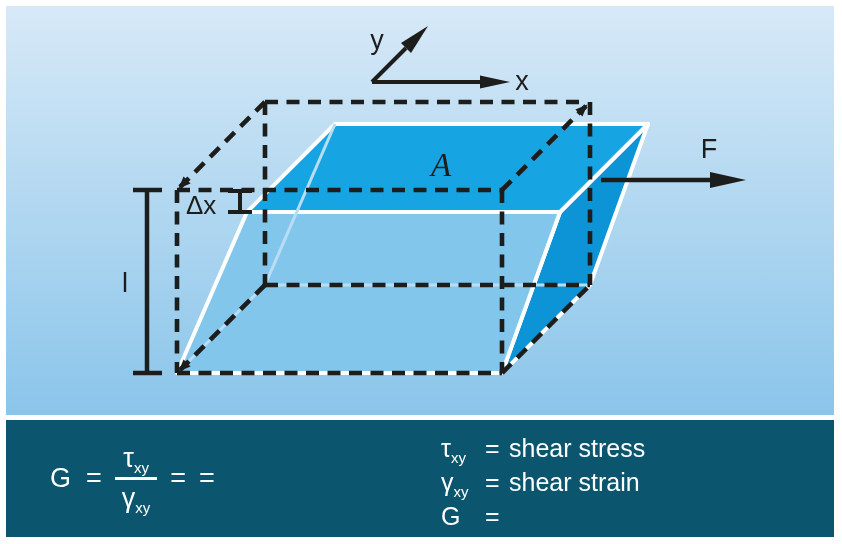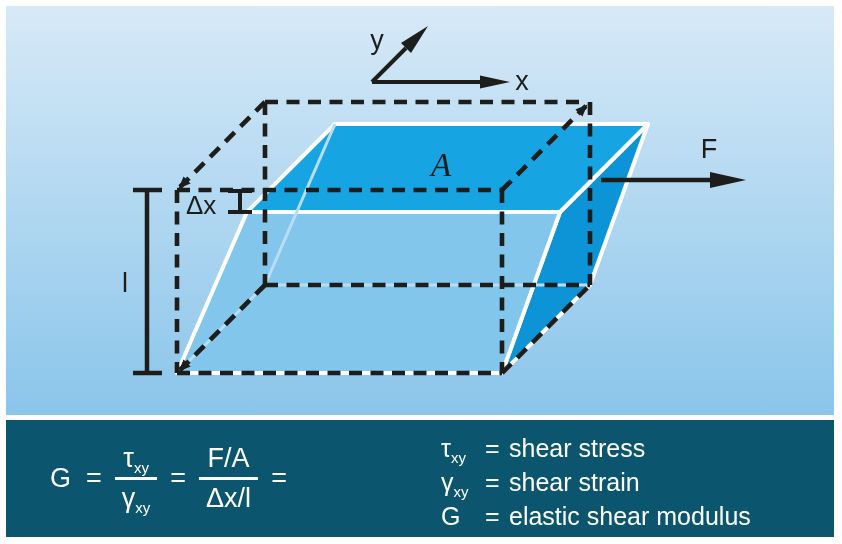--- a/index.html
+++ b/index.html
@@ -101,34 +101,28 @@
 <div class="band">
   <div class="formula">
     <span class="lead">G</span>
     <span>=</span>
     <span class="frac">
       <span class="num"><span>τ</span><sub>xy</sub></span>
       <span class="bar"></span>
       <span class="den"><span>γ</span><sub>xy</sub></span>
     </span>
     <span>=</span>
-    <span class="frac">
-      <span class="num">F/A</span>
-      <span class="bar"></span>
-      <span class="den">Δx/l</span>
-    </span>
     <span>=</span>
   </div>
 
   <div class="legend">
     <span class="lsym"><span>τ</span><sub>xy</sub></span>
     <span class="leq">=</span>
     <span class="ldesc">shear stress</span>
 
     <span class="lsym"><span>γ</span><sub>xy</sub></span>
     <span class="leq">=</span>
     <span class="ldesc">shear strain</span>
 
     <span class="lsym"><span>G</span><sub></sub></span>
     <span class="leq">=</span>
-    <span class="ldesc">elastic shear modulus</span>
   </div>
 </div>
 
 </body></html>

